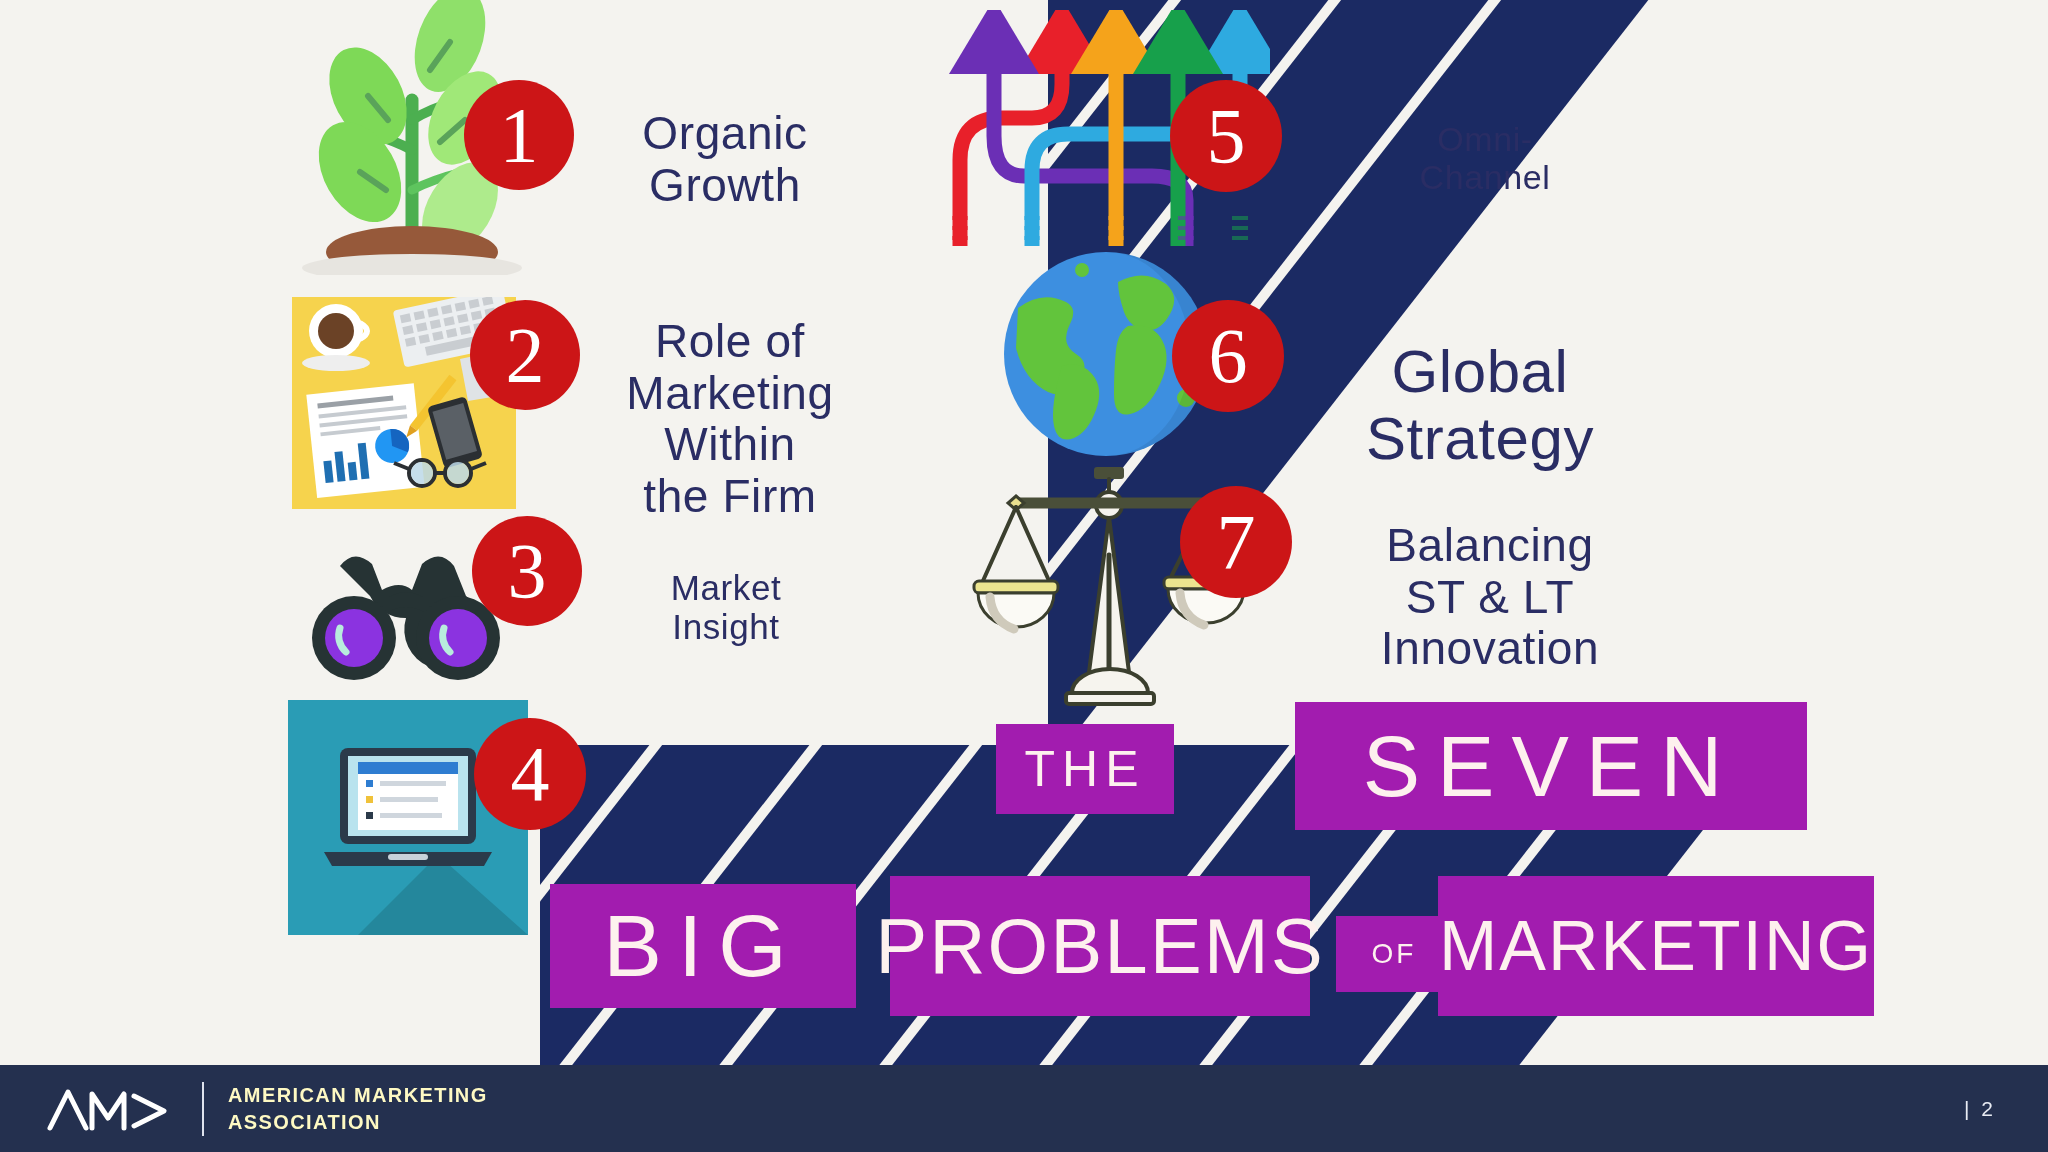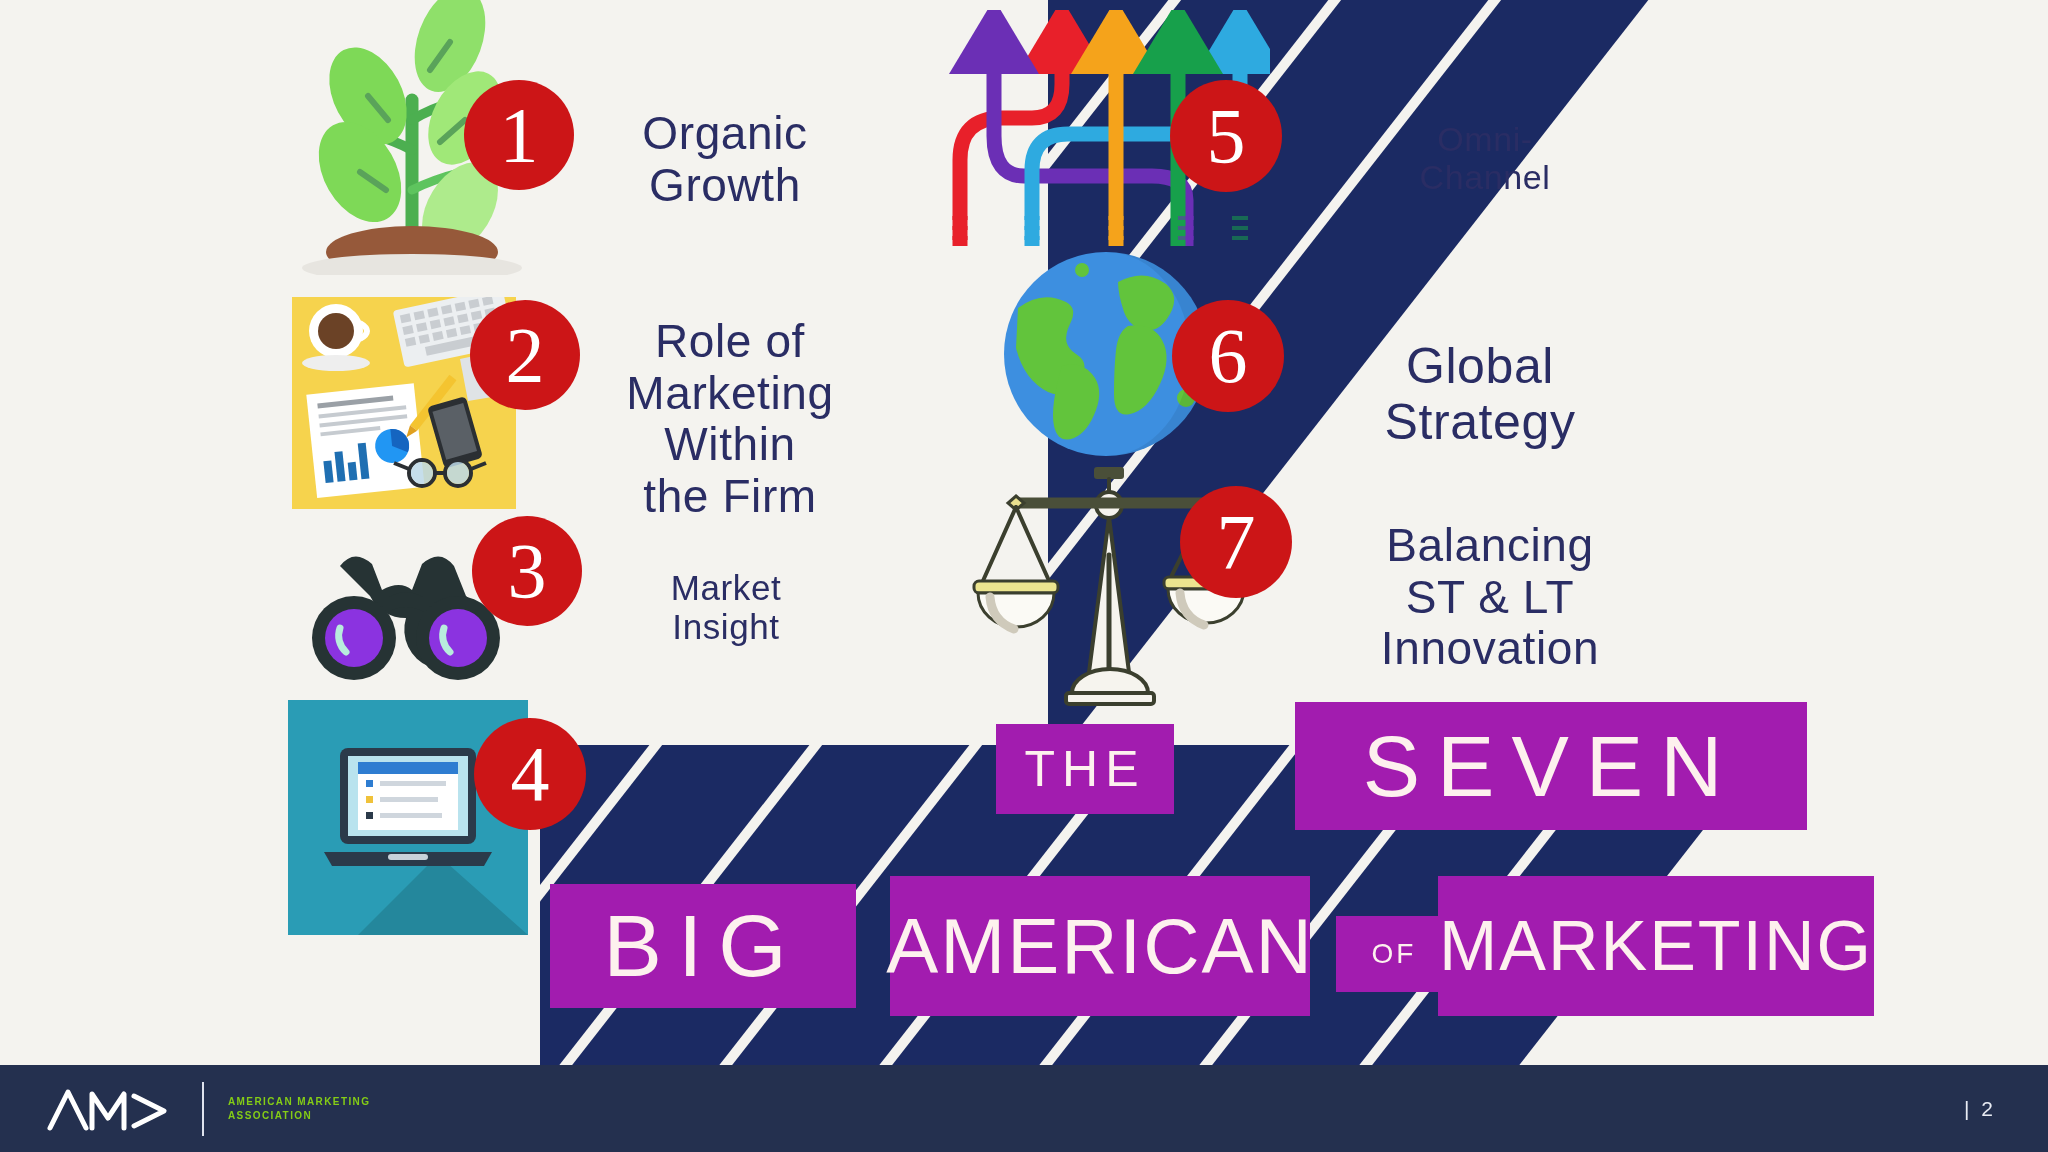--- a/index.html
+++ b/index.html
@@ -62,21 +62,21 @@
   }
 
   
   .footer{
     position:absolute;left:0;bottom:0;width:2048px;height:87px;
     background:#24304f;z-index:60;
     display:flex;align-items:center;
   }
   .ama-logo{margin-left:46px;display:flex;align-items:center;}
   .ama-div{width:2px;height:54px;background:#dfe3ee;margin:0 24px;}
-  .ama-words{color:#84cc16;font-size:10px;font-weight:bold;letter-spacing:1.4px;line-height:1.35;}
+  .ama-words{color:#fef9c3;font-size:20px;font-weight:bold;letter-spacing:1.4px;line-height:1.35;}
   .pagenum{
     position:absolute;right:52px;top:50%;transform:translateY(-50%);
     color:#e8ebf3;font-size:21px;letter-spacing:3px;font-weight:300;
   }
 </style>
 </head>
 <body>
 
 <div id="slide">
 
@@ -316,21 +316,21 @@
       <path d="M128 78 q24 -4 34 14 q10 18 -2 44 q-12 26 -30 30 q-16 4 -16 -20
                q0 -26 2 -44 q2 -18 12 -24 Z" fill="#62c43c"></path>
       <circle cx="82" cy="22" r="7" fill="#62c43c"></circle>
       <circle cx="186" cy="150" r="9" fill="#62c43c"></circle>
       <path d="M106 4 a102 102 0 0 1 0 204 a84 102 0 0 0 0 -204" fill="#000" opacity=".07"></path>
     </svg>
   </div>
   <div class="badge" style="left:1172px;top:300px;width:112px;height:112px;font-size:78px;">
     <span>6</span>
   </div>
-  <div class="label c" style="left:1320px;top:318px;width:320px;font-size:50px;">Global
+  <div class="label c" style="left:1320px;top:318px;width:320px;font-size:60px;">Global
 Strategy</div>
 
   <div class="icon" style="left:960px;top:455px;width:300px;height:255px;">
     <svg viewBox="0 0 300 255" width="300" height="255">
       <g stroke="#3b3f2e" stroke-width="4" fill="none" stroke-linecap="round">
         <rect x="134" y="12" width="30" height="12" rx="3" fill="#4a4f39" stroke="none"></rect>
         <path d="M149 24 L149 38"></path>
         <circle cx="149" cy="50" r="13" fill="#f6f4ee"></circle>
         <path d="M56 48 L246 48" stroke="#4a4f39" stroke-width="11" stroke-linecap="butt"></path>
         <polygon points="56,41 64,48 56,55 48,48" fill="#e9e08f" stroke="#3b3f2e" stroke-width="3"></polygon>
@@ -359,21 +359,21 @@
   <div class="label c" style="left:1310px;top:500px;width:360px;font-size:46px;">Balancing
 ST &amp; LT
 Innovation</div>
 
   <div class="tbox" style="left:996px;top:724px;width:178px;height:90px;font-size:50px;letter-spacing:7px;">THE</div>
 
   <div class="tbox" style="left:1266px;top:702px;width:512px;height:128px;font-size:86px;letter-spacing:17px;margin-left:29px;">SEVEN</div>
 
   <div class="tbox" style="left:550px;top:884px;width:306px;height:124px;font-size:88px;letter-spacing:16px;">BIG</div>
 
-  <div class="tbox" style="left:890px;top:876px;width:420px;height:140px;font-size:78px;letter-spacing:2px;">AMERICAN</div>
+  <div class="tbox" style="left:890px;top:876px;width:420px;height:140px;font-size:78px;letter-spacing:2px;">PROBLEMS</div>
 
   <div class="tbox" style="left:1336px;top:916px;width:116px;height:76px;font-size:28px;letter-spacing:3px;">OF</div>
 
   <div class="tbox" style="left:1438px;top:876px;width:436px;height:140px;font-size:70px;letter-spacing:2px;">MARKETING</div>
 
   <div class="footer">
     <div class="ama-logo">
       <svg width="132" height="50" viewBox="0 0 132 50">
         <path d="M4 44 L22 8 L40 44" stroke="#ffffff" stroke-width="5" fill="none" stroke-linecap="round" stroke-linejoin="round"></path>
         <path d="M46 44 L46 10 L62 34 L78 10 L78 44" stroke="#ffffff" stroke-width="5" fill="none" stroke-linecap="round" stroke-linejoin="round"></path>

